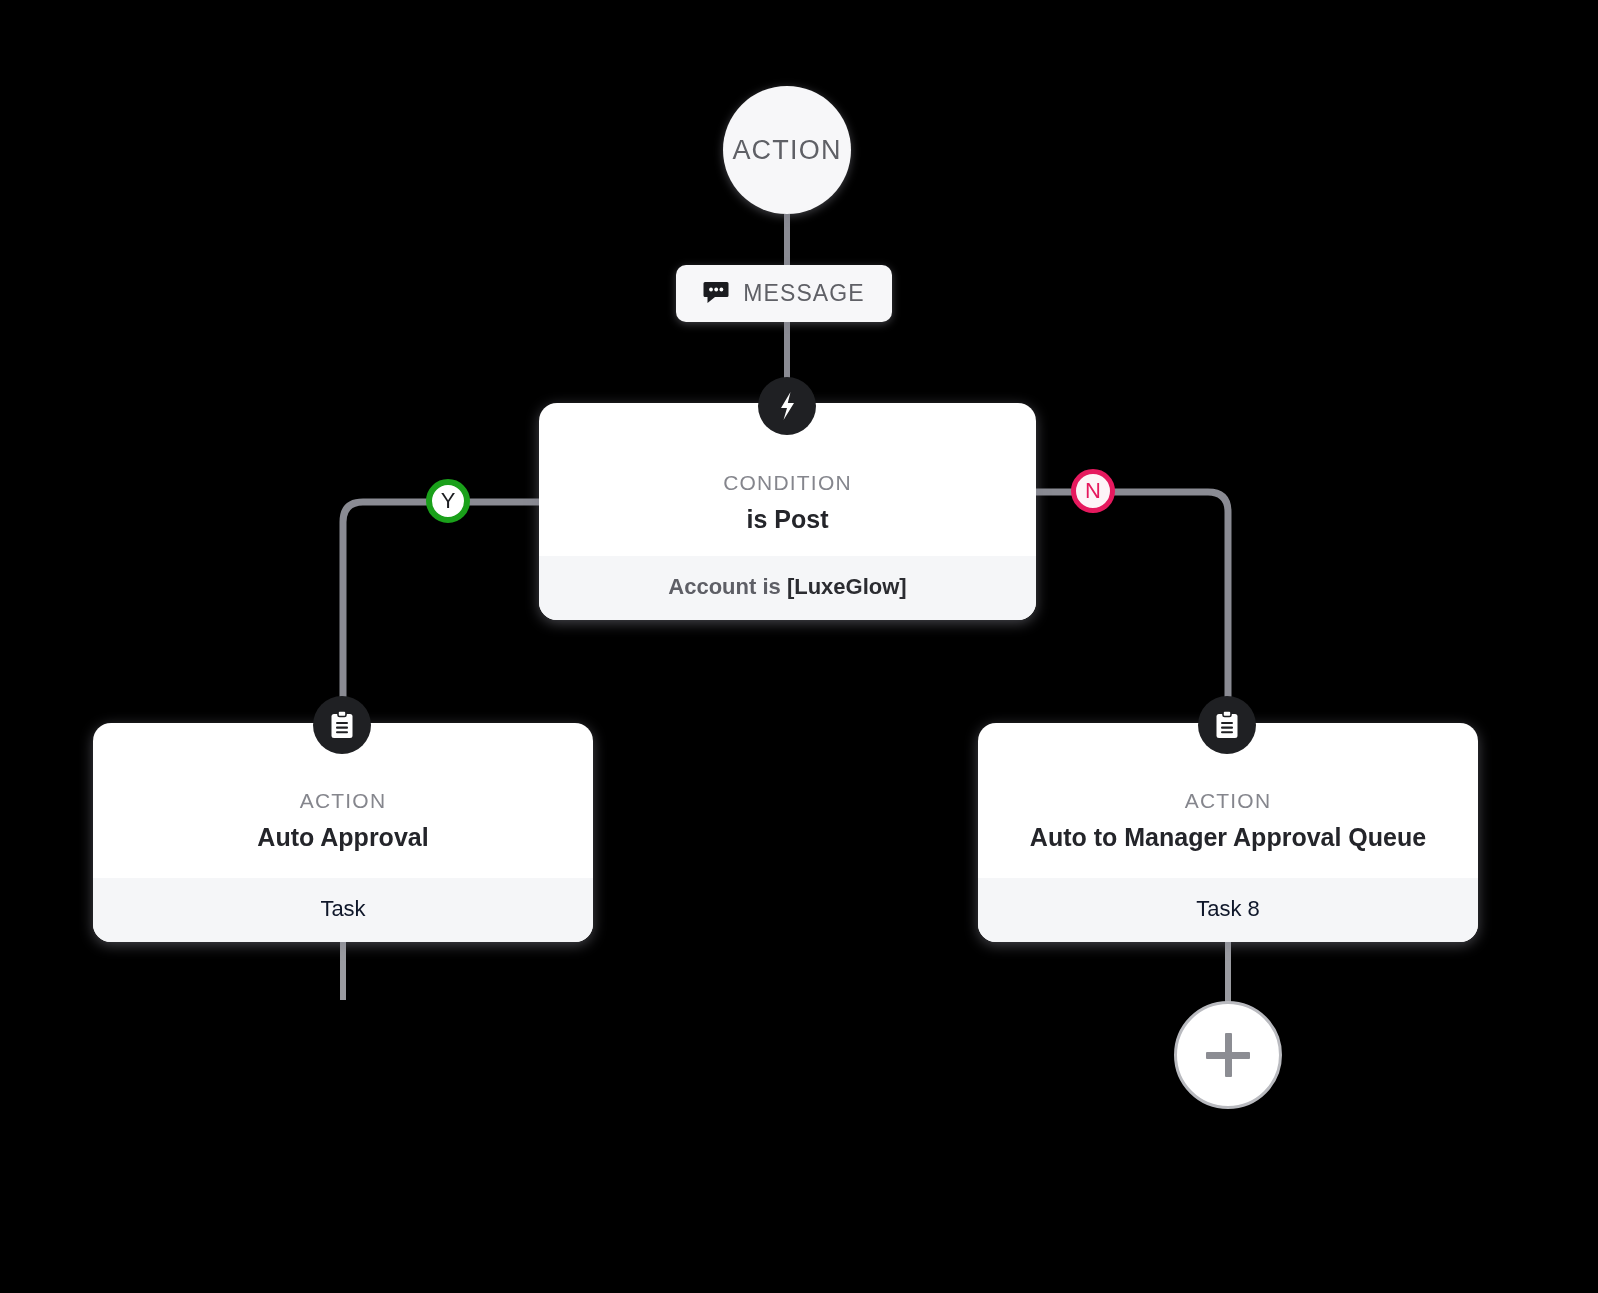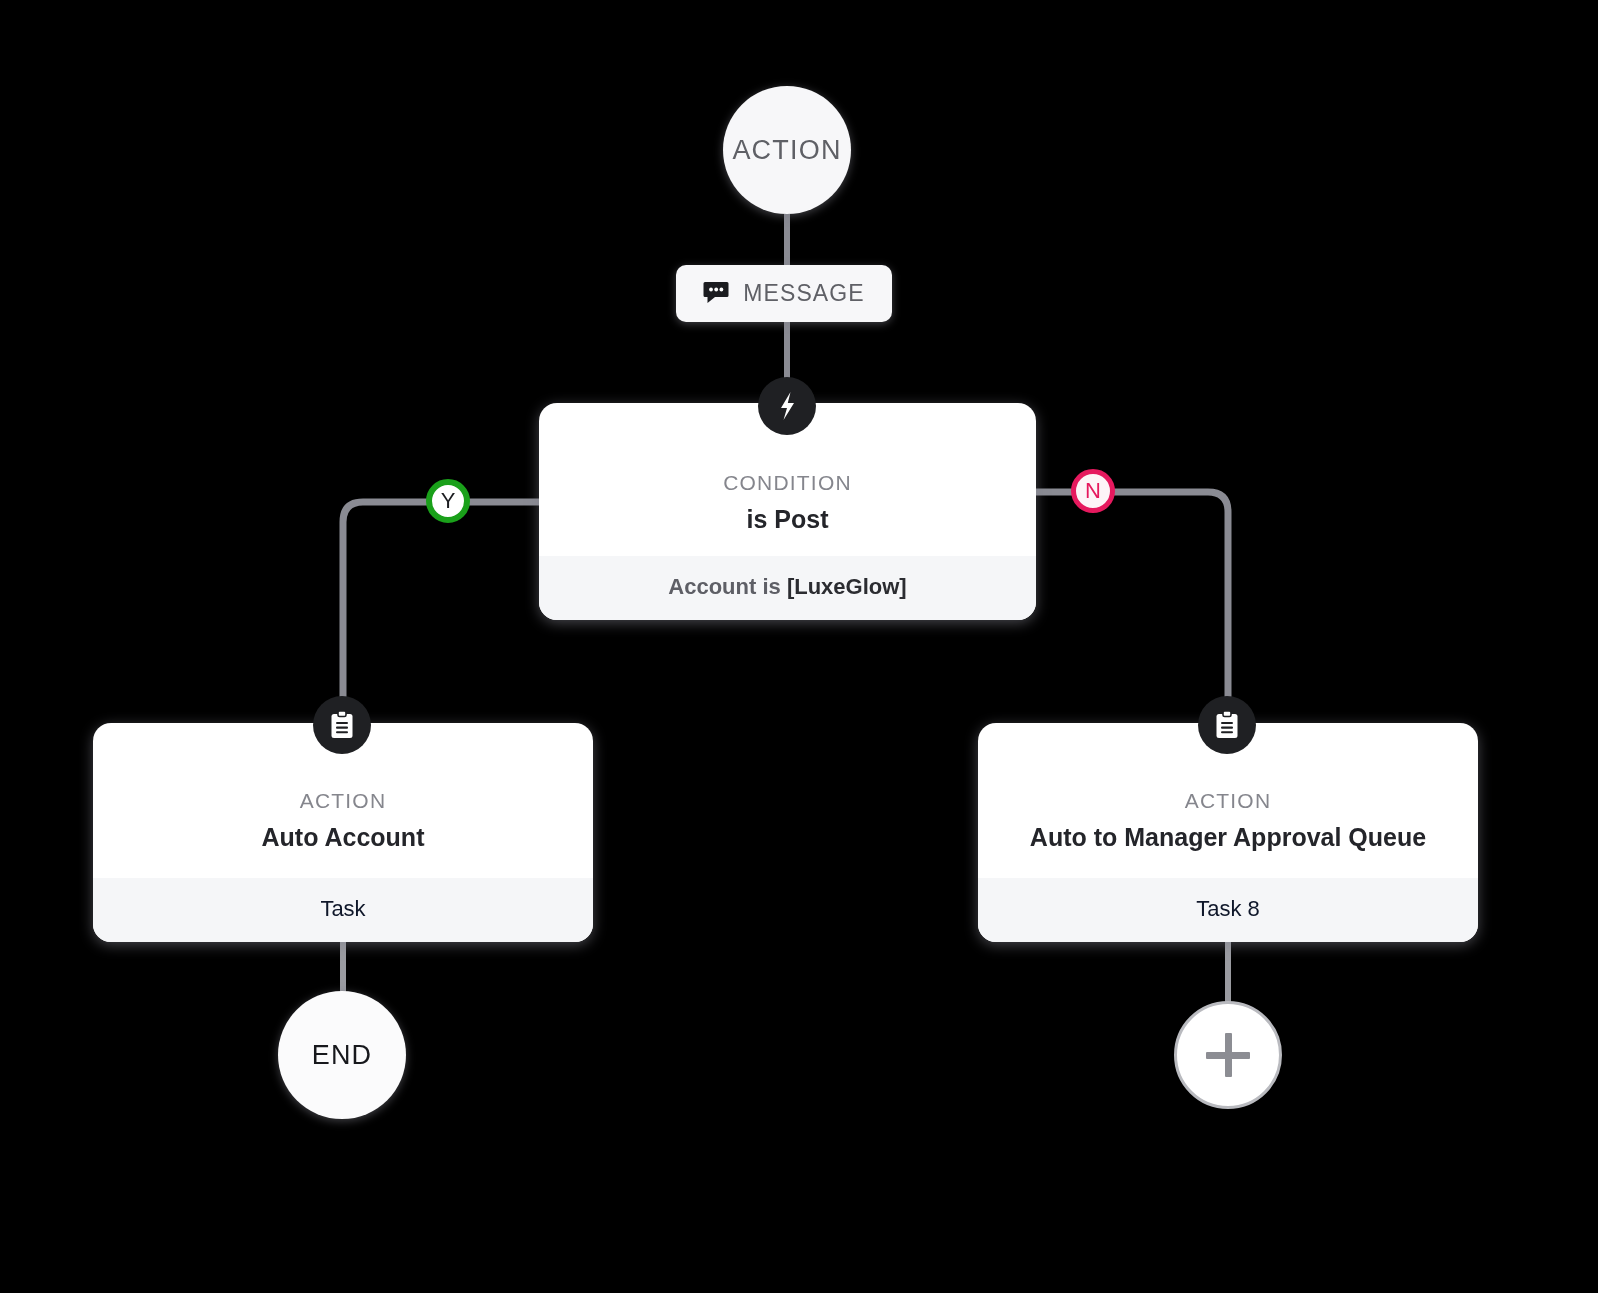--- a/index.html
+++ b/index.html
@@ -270,21 +270,21 @@
       <rect x="2.5" y="4" width="21" height="24" rx="2.5" fill="#ffffff"></rect>
       <rect x="9" y="1" width="8" height="5.5" rx="1.6" fill="#ffffff" stroke="#1f2023" stroke-width="1.6"></rect>
       <rect x="7" y="12" width="12" height="2.1" rx="1" fill="#1f2023"></rect>
       <rect x="7" y="16.6" width="12" height="2.1" rx="1" fill="#1f2023"></rect>
       <rect x="7" y="21.2" width="12" height="2.1" rx="1" fill="#1f2023"></rect>
     </svg>
   </div>
   <div class="card" id="card-action-left">
     <div class="card-body">
       <div class="card-kicker">ACTION</div>
-      <div class="card-title">Auto Account</div>
+      <div class="card-title">Auto Approval</div>
     </div>
     <div class="card-footer plain">Task</div>
   </div>
 
   <div class="node-badge" id="badge-action-right">
     <svg width="26" height="30" viewBox="0 0 26 30">
       <rect x="2.5" y="4" width="21" height="24" rx="2.5" fill="#ffffff"></rect>
       <rect x="9" y="1" width="8" height="5.5" rx="1.6" fill="#ffffff" stroke="#1f2023" stroke-width="1.6"></rect>
       <rect x="7" y="12" width="12" height="2.1" rx="1" fill="#1f2023"></rect>
       <rect x="7" y="16.6" width="12" height="2.1" rx="1" fill="#1f2023"></rect>
@@ -292,21 +292,18 @@
     </svg>
   </div>
   <div class="card" id="card-action-right">
     <div class="card-body">
       <div class="card-kicker">ACTION</div>
       <div class="card-title">Auto to Manager Approval Queue</div>
     </div>
     <div class="card-footer plain">Task 8</div>
   </div>
 
-  <div class="term-node term-end">
-    <span class="term-label">END</span>
-  </div>
 
   <div class="term-node term-add">
     <span class="plus-glyph"></span>
   </div>
 
 </div>
 
 </body></html>

